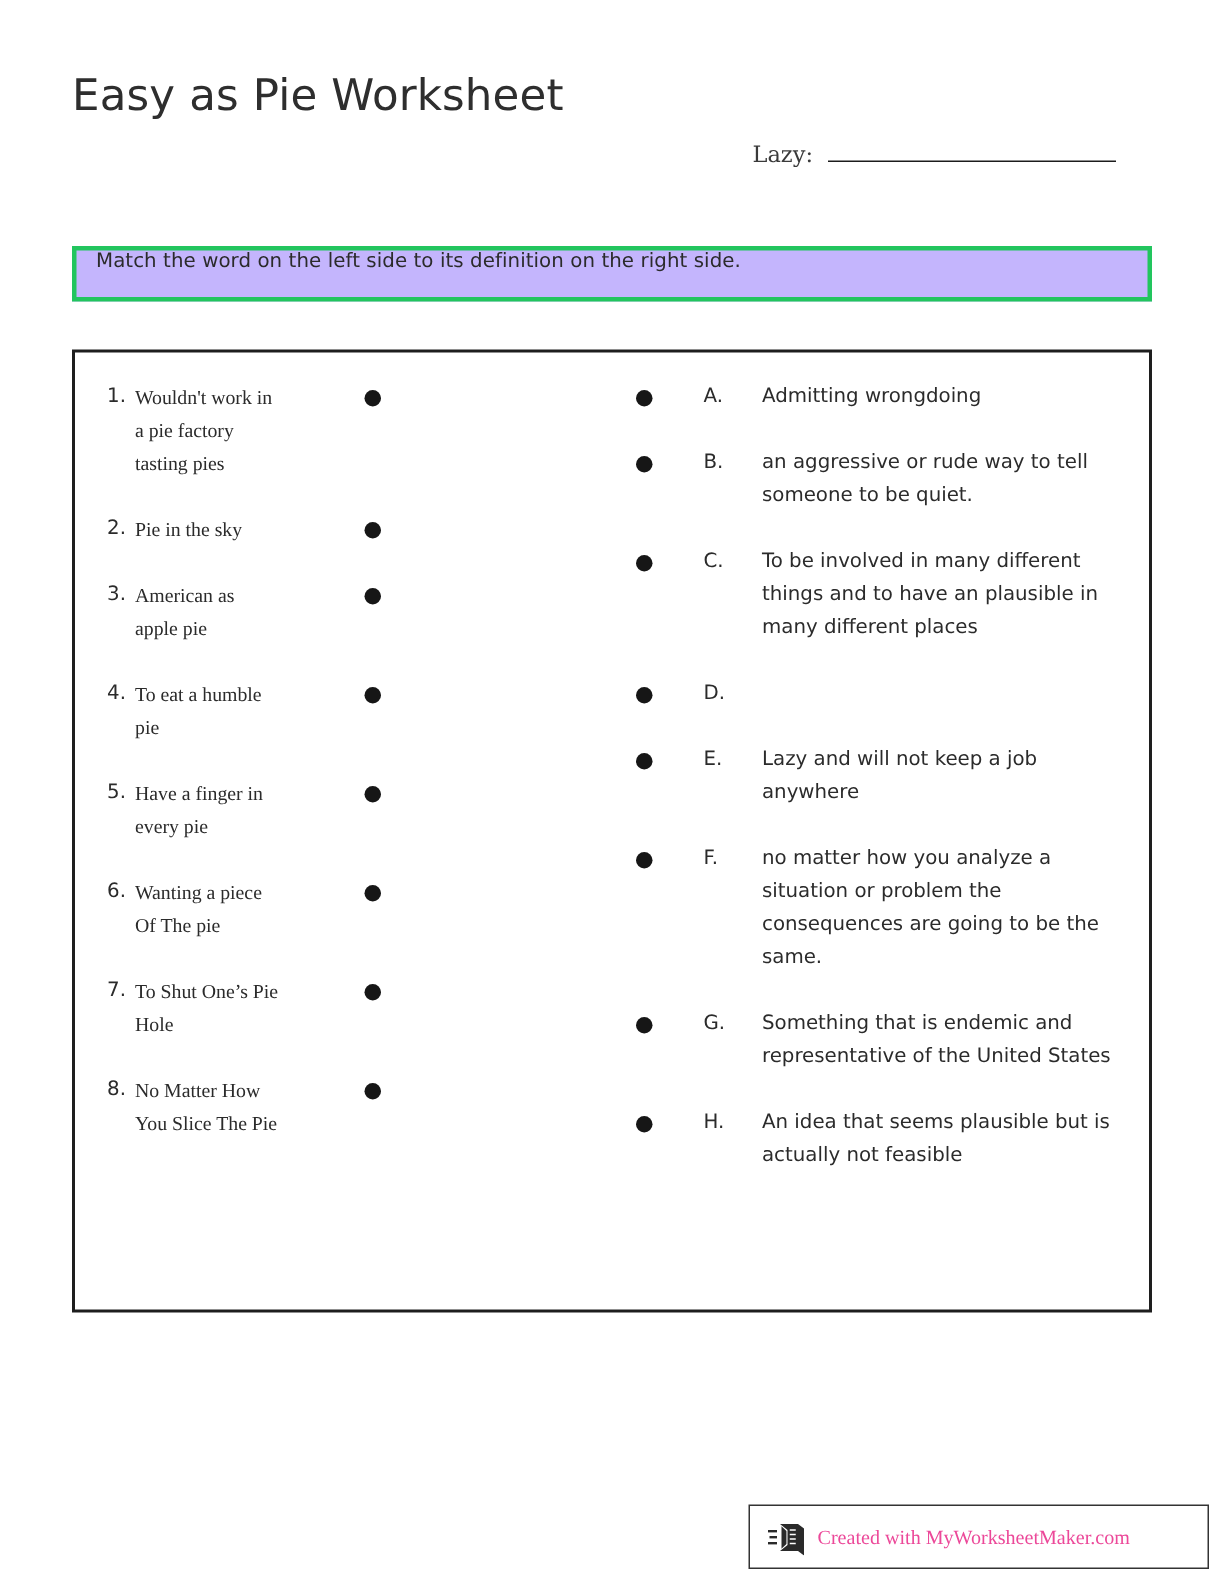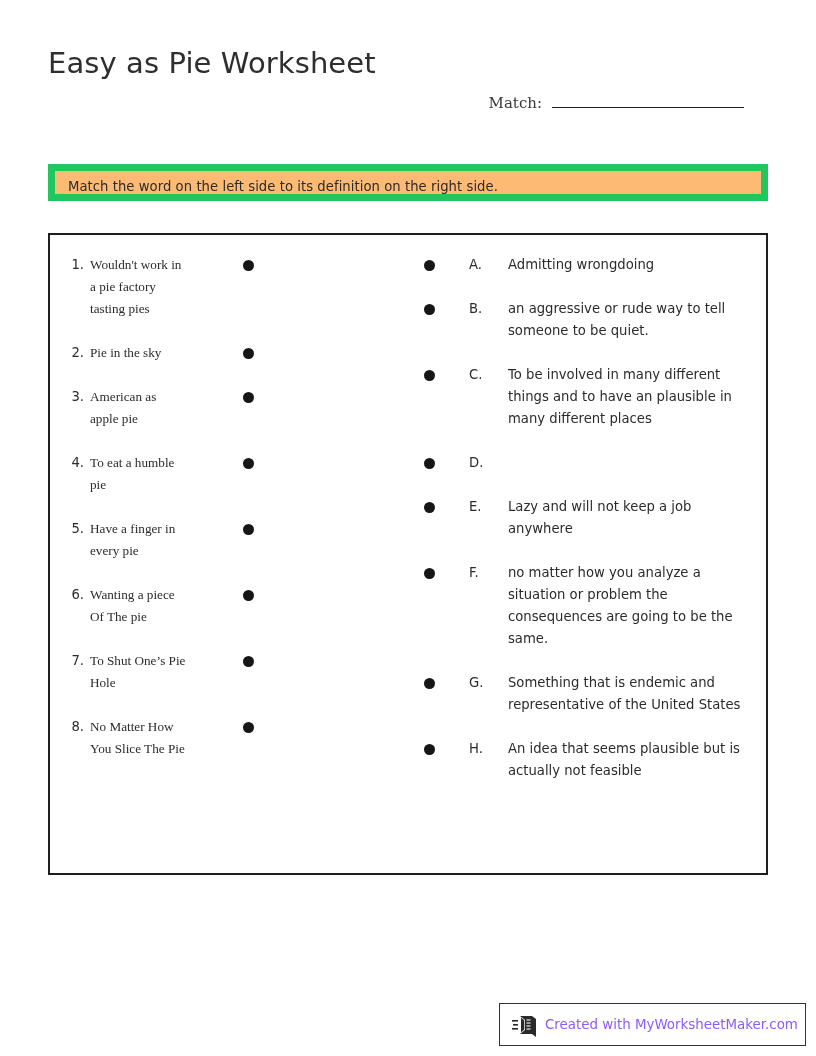--- a/index.html
+++ b/index.html
@@ -58,24 +58,24 @@
   }
 
   
   #instruction-box {
     position: absolute;
     left: 48px;
     top: 164px;
     width: 720px;
     height: 37px;
     box-sizing: border-box;
-    border: 7px solid #22c55e;
-    background: #fdba74;
-    display: flex;
-    align-items: flex-end;
+    border: 3px solid #22c55e;
+    background: #c4b5fd;
+    display: flex;
+    align-items: flex-start;
   }
   #instruction-text {
     padding-left: 13px;
     font-size: 13.2px;
     color: #2b2b2b;
     letter-spacing: 0.05px;
   }
 
   
   #matching-box {
@@ -193,33 +193,34 @@
   #footer-logo {
     margin-left: 12px;
     width: 26px;
     height: 24px;
     flex: 0 0 26px;
     display: block;
   }
   #footer-text {
     margin-left: 7px;
     font-size: 13.4px;
-    color: #8b5cf6;
+    color: #ec4899;
     white-space: nowrap;
+    font-family: Liberation Serif, serif;
   }
 </style>
 </head>
 <body>
 
 <div id="header">
   <div id="page-title">Easy as Pie Worksheet</div>
 
 
   <div class="name-date-row" id="date-row">
-    <span class="nd-label">Match:</span>
+    <span class="nd-label">Lazy:</span>
     <span class="nd-line"></span>
   </div>
 </div>
 
 <div id="instruction-box">
   <span id="instruction-text">Match the word on the left side to its definition on the right side.</span>
 </div>
 
 <div id="matching-box">
   <div id="columns">

